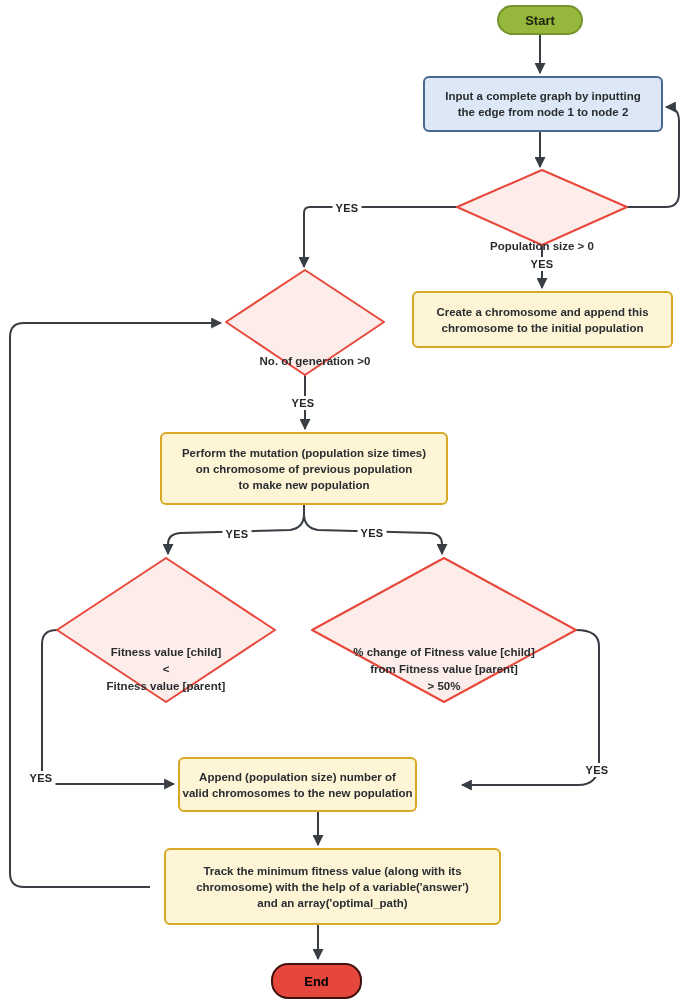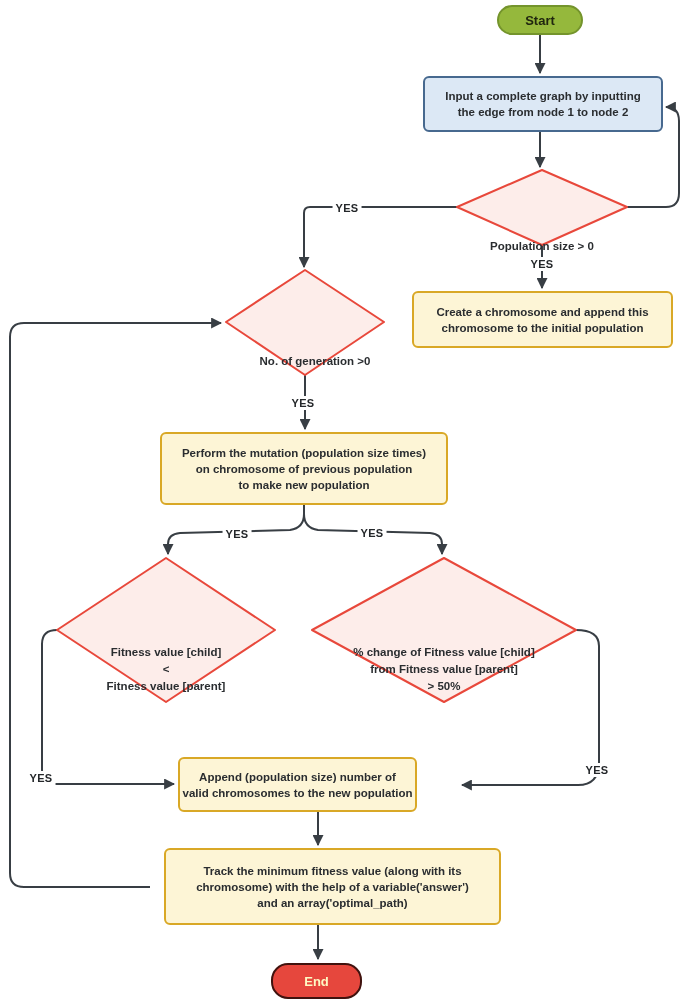--- a/index.html
+++ b/index.html
@@ -22,21 +22,21 @@
   .node{
     position:absolute;box-sizing:border-box;
     display:flex;align-items:center;justify-content:center;
     text-align:center;white-space:pre-line;
     font-size:11.5px;font-weight:700;color:var(--text);line-height:16px;
   }
   .terminal{border-radius:17px;font-size:13px;line-height:15px;}
   #node-start{left:497px;top:5px;width:86px;height:30px;
     background:var(--start-fill);border:2px solid var(--start-border);color:#20260f;}
   #node-end{left:271px;top:963px;width:91px;height:36px;
-    background:var(--end-fill);border:2.5px solid var(--end-border);color:#fef9c3;}
+    background:var(--end-fill);border:2.5px solid var(--end-border);color:#000000;}
   .process{background:var(--process-fill);border:2px solid var(--process-border);border-radius:6px;}
   #node-input{left:423px;top:76px;width:240px;height:56px;}
   .step{background:var(--step-fill);border:2px solid var(--step-border);border-radius:6px;}
   #node-create{left:412px;top:291px;width:261px;height:57px;}
   #node-mutation{left:160px;top:432px;width:288px;height:73px;}
   #node-append{left:178px;top:757px;width:239px;height:55px;}
   #node-track{left:164px;top:848px;width:337px;height:77px;}
   .dlabel{position:absolute;display:flex;align-items:center;justify-content:center;
     text-align:center;white-space:pre-line;font-size:11.5px;font-weight:700;
     color:var(--text);line-height:17px;margin-top:39px;}

